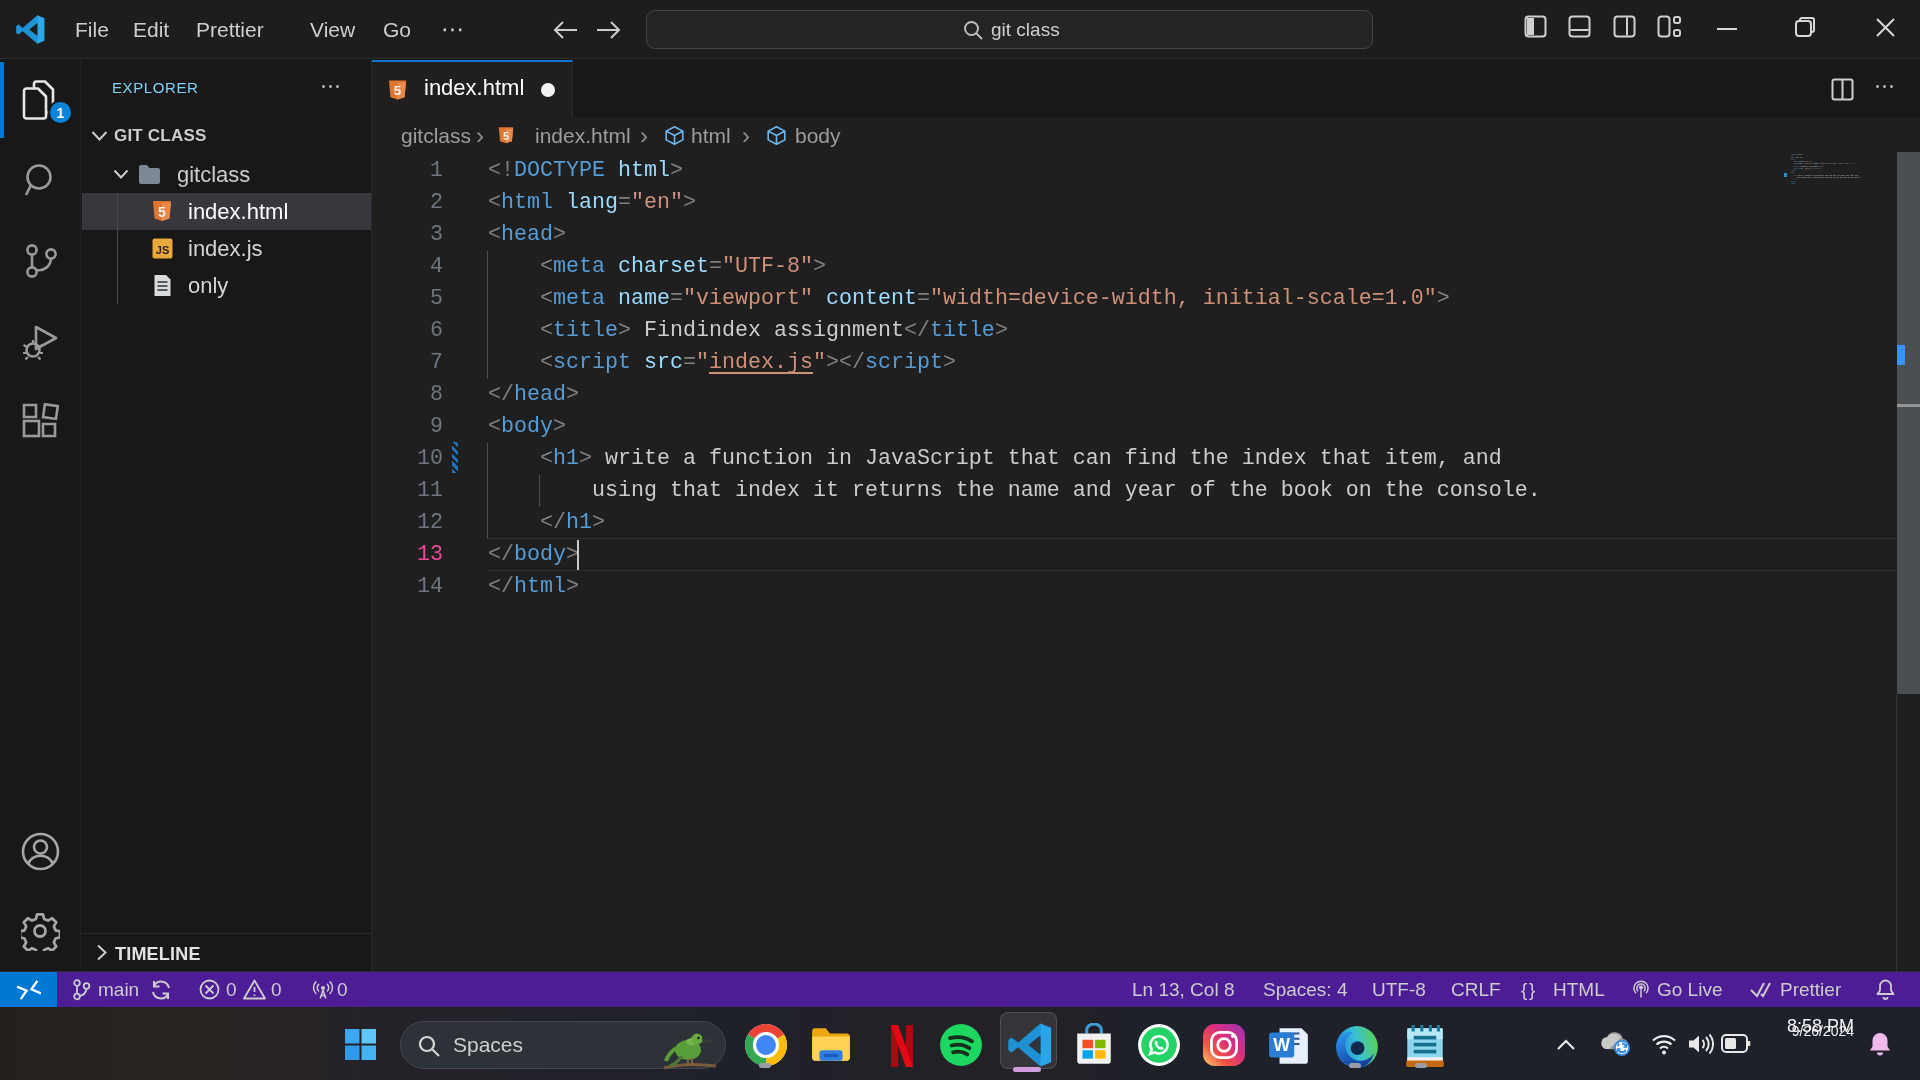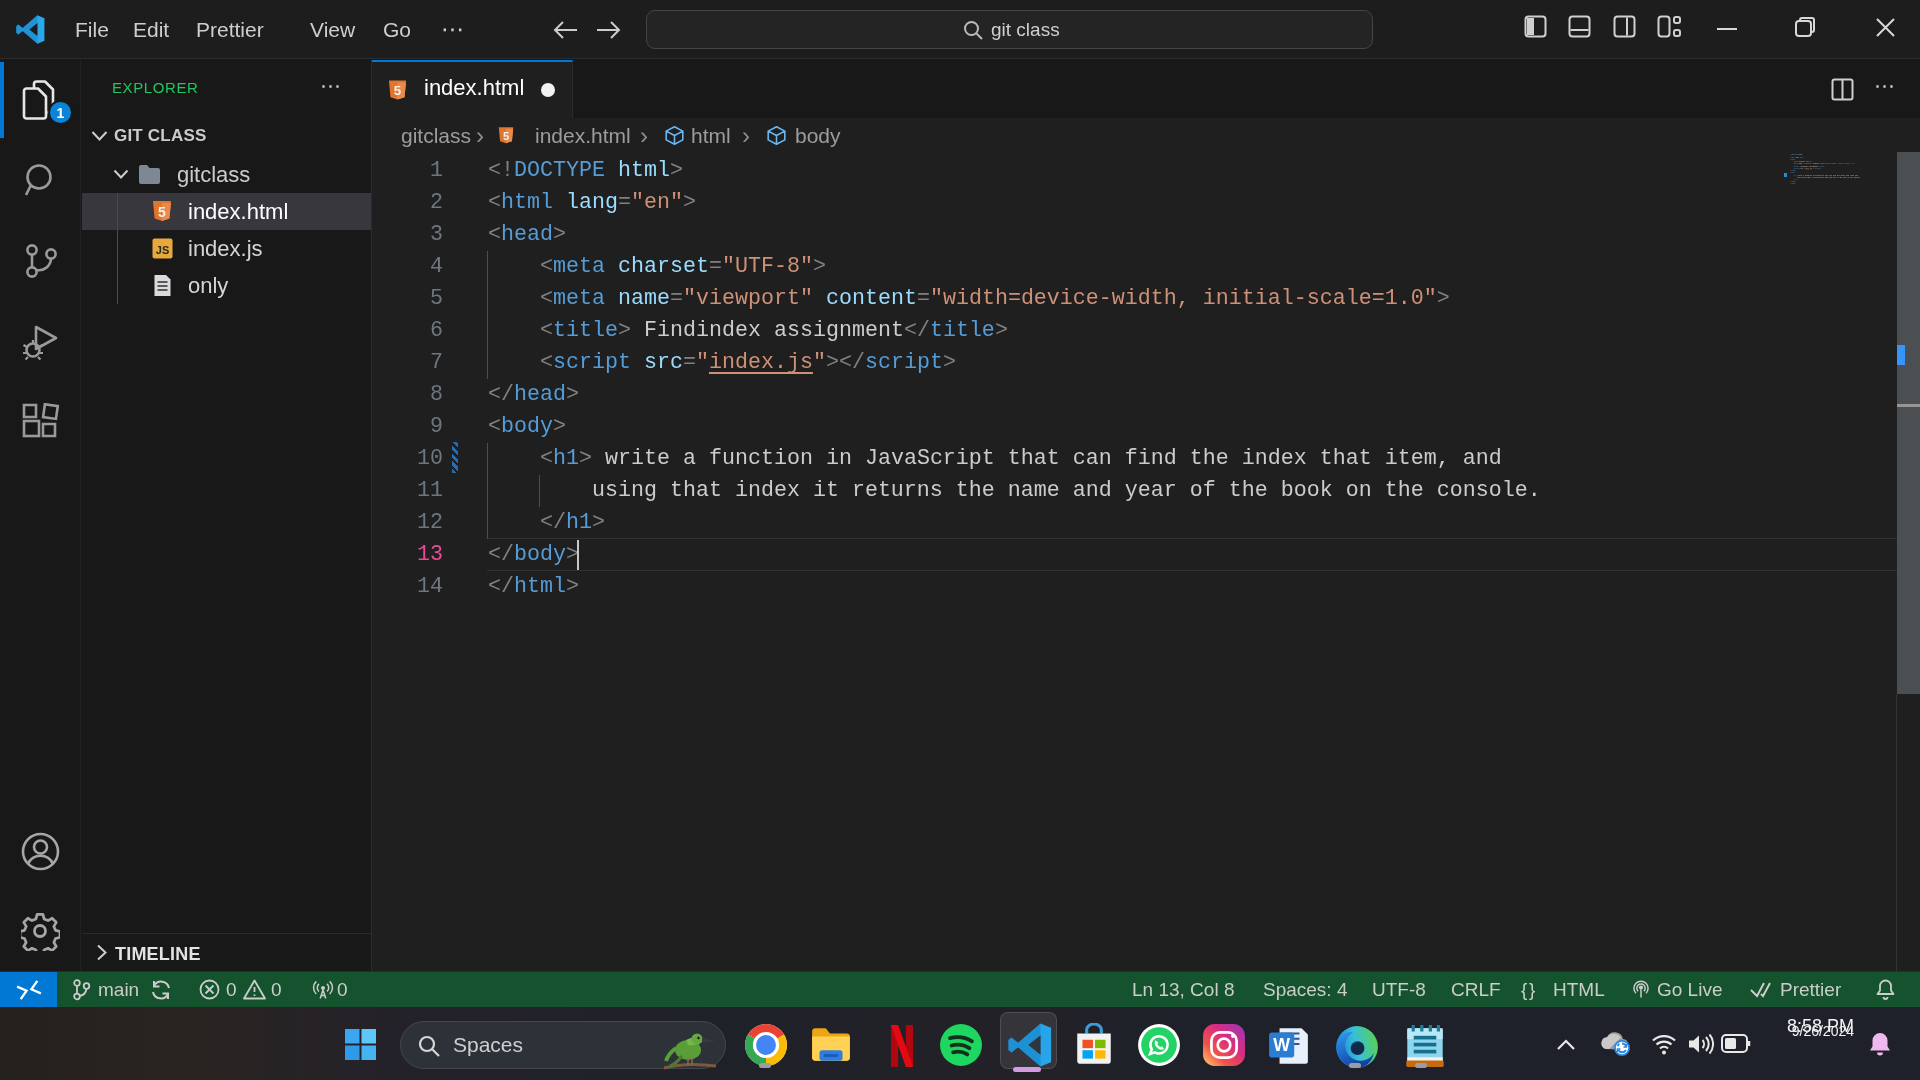--- a/index.html
+++ b/index.html
@@ -26,21 +26,21 @@
   .mono { font-family:"Liberation Mono", monospace; font-size:21.67px; line-height:32px; }
   #gutter { position:absolute; left:0; top:95px; width:71px; text-align:right; color:#6e7681; }
   #code { position:absolute; left:116px; top:95px; white-space:pre; color:#cccccc; margin:0; }
   #code u { text-decoration-thickness:1.5px; text-underline-offset:4px; }
   .pu { color:#808080; } 
   .tg { color:#569cd6; } 
   .at { color:#9cdcfe; } 
   .st { color:#ce9178; } 
   .guide { position:absolute; width:1px; background:#4d4d4d; }
   
-  #statusbar { position:absolute; left:0; top:971px; width:1920px; height:36px; background:#14532d; border-top:1px solid #2b2b2b; font-size:19px; color:#cccccc;padding-left:36px; }
+  #statusbar { position:absolute; left:0; top:971px; width:1920px; height:36px; background:#4c1d95; border-top:1px solid #2b2b2b; font-size:19px; color:#cccccc;padding-left:36px; }
   .sitem { position:absolute; top:0; height:35px; line-height:35px; white-space:nowrap; }
   
   #taskbar { position:absolute; left:0; top:1007px; width:1920px; height:73px;
      background:linear-gradient(90deg,#24201d 0%,#2a2420 9%,#242229 20%,#1f2129 38%,#232127 52%,#1e2129 62%,#1e2129 100%); }
   .tico { position:absolute; top:16px; width:44px; height:44px; }
   .trayico { position:absolute; }
 </style>
 </head>
 <body>
   <div id="titlebar">
@@ -134,21 +134,21 @@
       <circle cx="19.5" cy="15" r="6.5" stroke="#a6a6a6" stroke-width="2.6" fill="none"></circle>
       <path d="M7 32 a 13.5 13.5 0 0 1 25 0" stroke="#a6a6a6" stroke-width="2.6" fill="none"></path>
     </svg>
 
     <svg class="abs" style="left:21px;top:852px" width="39" height="39" viewBox="0 0 39 39">
       <path fill="none" stroke="#a6a6a6" stroke-width="2.8" stroke-linejoin="round" d="M16.5 2.5 h6 l1.2 4.6 4 1.7 4.2-2.4 4.2 4.2-2.4 4.2 1.7 4 4.6 1.2 v6 l-4.6 1.2 -1.7 4 2.4 4.2 -4.2 4.2 -4.2-2.4 -4 1.7 -1.2 4.6 h-6 l-1.2-4.6 -4-1.7 -4.2 2.4 -4.2-4.2 2.4-4.2 -1.7-4 -4.6-1.2 v-6 l4.6-1.2 1.7-4 -2.4-4.2 4.2-4.2 4.2 2.4 4-1.7 Z" transform="scale(0.975)"></path>
       <circle cx="19" cy="19" r="5.5" stroke="#a6a6a6" stroke-width="2.8" fill="none"></circle>
     </svg>
   </div>
   <div id="sidebar">
-    <span class="abs" style="left:30px;top:19px;font-size:15px;color:#22c55e;letter-spacing:0.6px">EXPLORER</span>
+    <span class="abs" style="left:30px;top:19px;font-size:15px;color:#7dd3fc;letter-spacing:0.6px">EXPLORER</span>
     <span class="abs" style="left:238px;top:14px;font-size:21px;color:#cccccc;letter-spacing:1px">⋯</span>
 
     <svg class="abs" style="left:9px;top:70px" width="17" height="12" viewBox="0 0 17 12">
       <path d="M1.5 2 L8.5 9.5 L15.5 2" stroke="#cccccc" stroke-width="2" fill="none"></path>
     </svg>
     <span class="abs" style="left:32px;top:66px;font-size:17px;font-weight:bold;color:#cccccc;letter-spacing:0.2px">GIT CLASS</span>
 
     <div class="treerow" style="top:96px">
       <svg class="abs" style="left:31px;top:13px" width="16" height="11" viewBox="0 0 16 11">
         <path d="M1.5 1.5 L8 8.5 L14.5 1.5" stroke="#cccccc" stroke-width="2" fill="none"></path>

